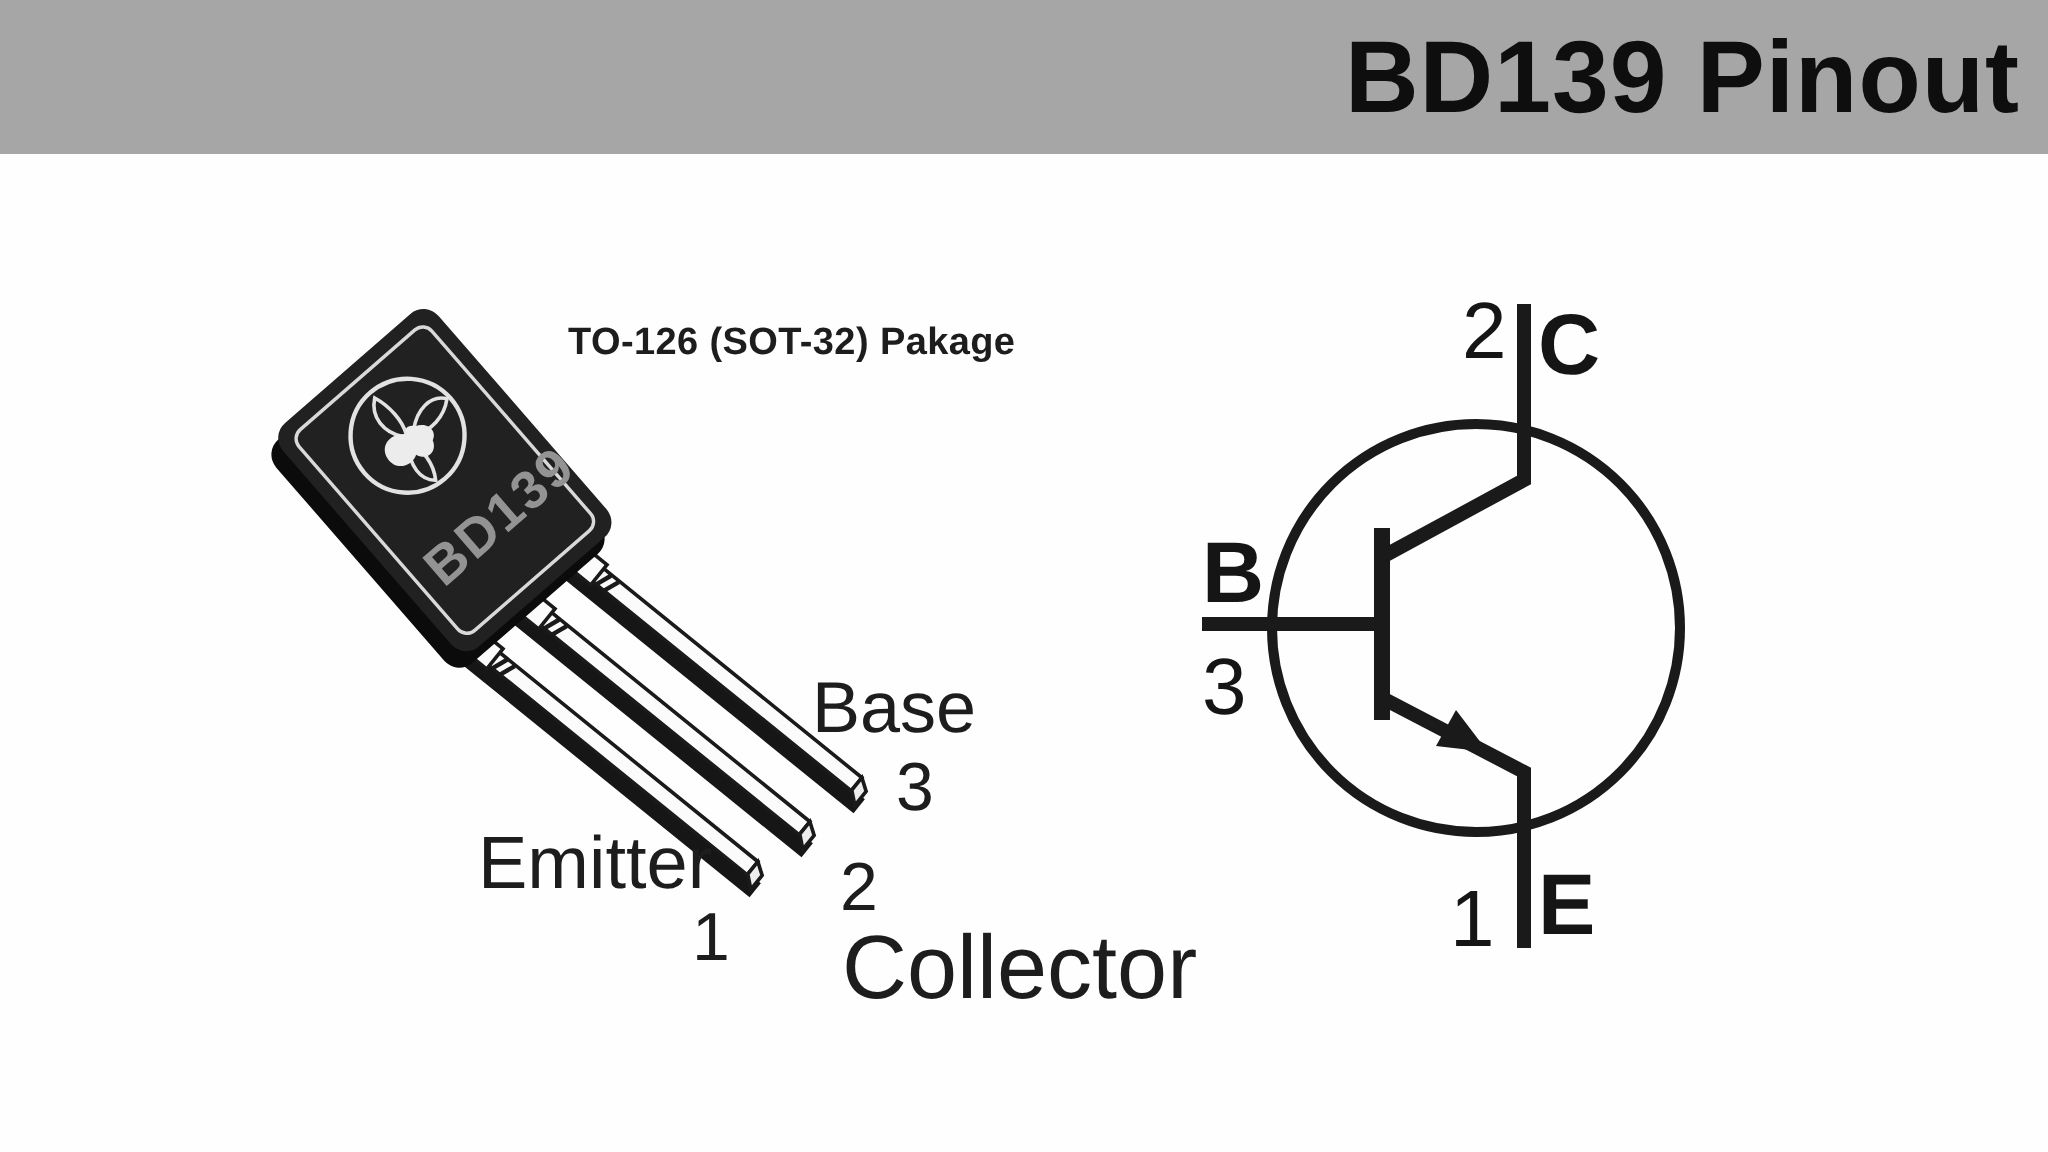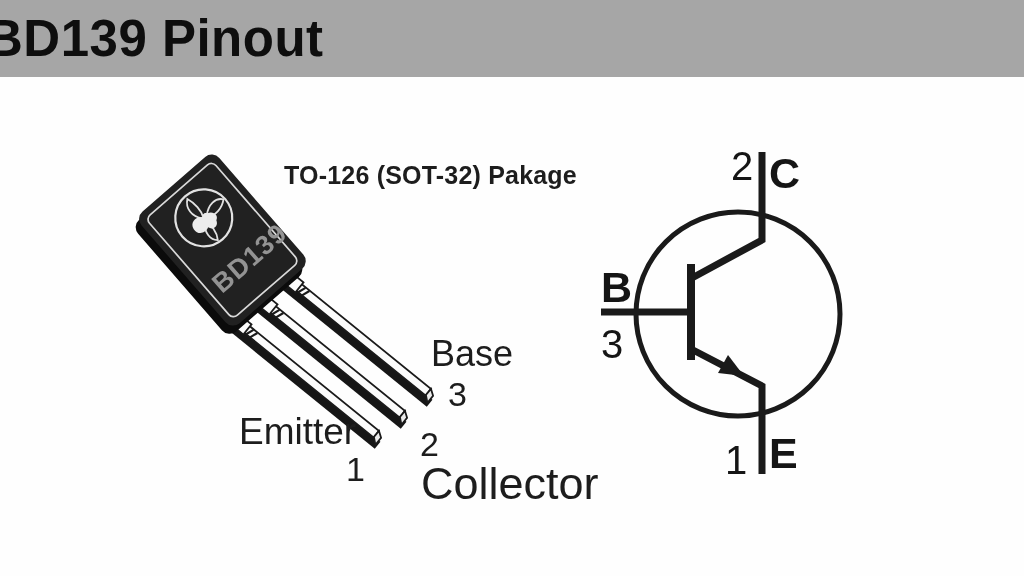--- a/index.html
+++ b/index.html
@@ -2,33 +2,33 @@
 <html><head>
 <meta charset="utf-8">
 <style>
   html,body{margin:0;padding:0;background:#ffffff;}
   .stage{
     position:relative;width:1024px;height:576px;overflow:hidden;
     background:#fefefe;font-family:"Liberation Sans",sans-serif;
   }
   .header{
     position:absolute;left:0;top:0;width:1024px;height:77px;
-    background:#a6a6a6;display:flex;align-items:center;justify-content:flex-start;
+    background:#a6a6a6;display:flex;align-items:center;justify-content:flex-end;
   }
   .title{
     font-size:51px;font-weight:bold;color:#0e0e0e;letter-spacing:0.5px;
     transform:translateX(-14px);
   }
   .art{position:absolute;left:0;top:0;width:1024px;height:576px;}
   .lbl{
     position:absolute;color:#1d1d1d;white-space:nowrap;line-height:1.05;
     font-weight:400;
   }
-  .lbl-type{left:284px;top:162px;font-size:25px;font-weight:700;letter-spacing:0.2px;}
-  .lbl-base{left:431px;top:335px;font-size:36px;}
+  .lbl-type{left:284px;top:162px;font-size:19px;font-weight:700;letter-spacing:0.2px;}
+  .lbl-base{left:406px;top:335px;font-size:36px;}
   .lbl-base-num{left:448px;top:377px;font-size:34px;}
   .lbl-emitter{left:239px;top:413px;font-size:37px;}
   .lbl-emitter-num{left:346px;top:452px;font-size:34px;}
   .lbl-collector-num{left:420px;top:427px;font-size:34px;}
   .lbl-collector{left:421px;top:460px;font-size:45px;}
   .sym{color:#151515;}
   .sym-c-num{left:731px;top:145px;font-size:40px;}
   .sym-c{left:769px;top:151px;font-size:43px;font-weight:700;}
   .sym-b{left:601px;top:265px;font-size:43px;font-weight:700;}
   .sym-b-num{left:601px;top:323px;font-size:40px;}

